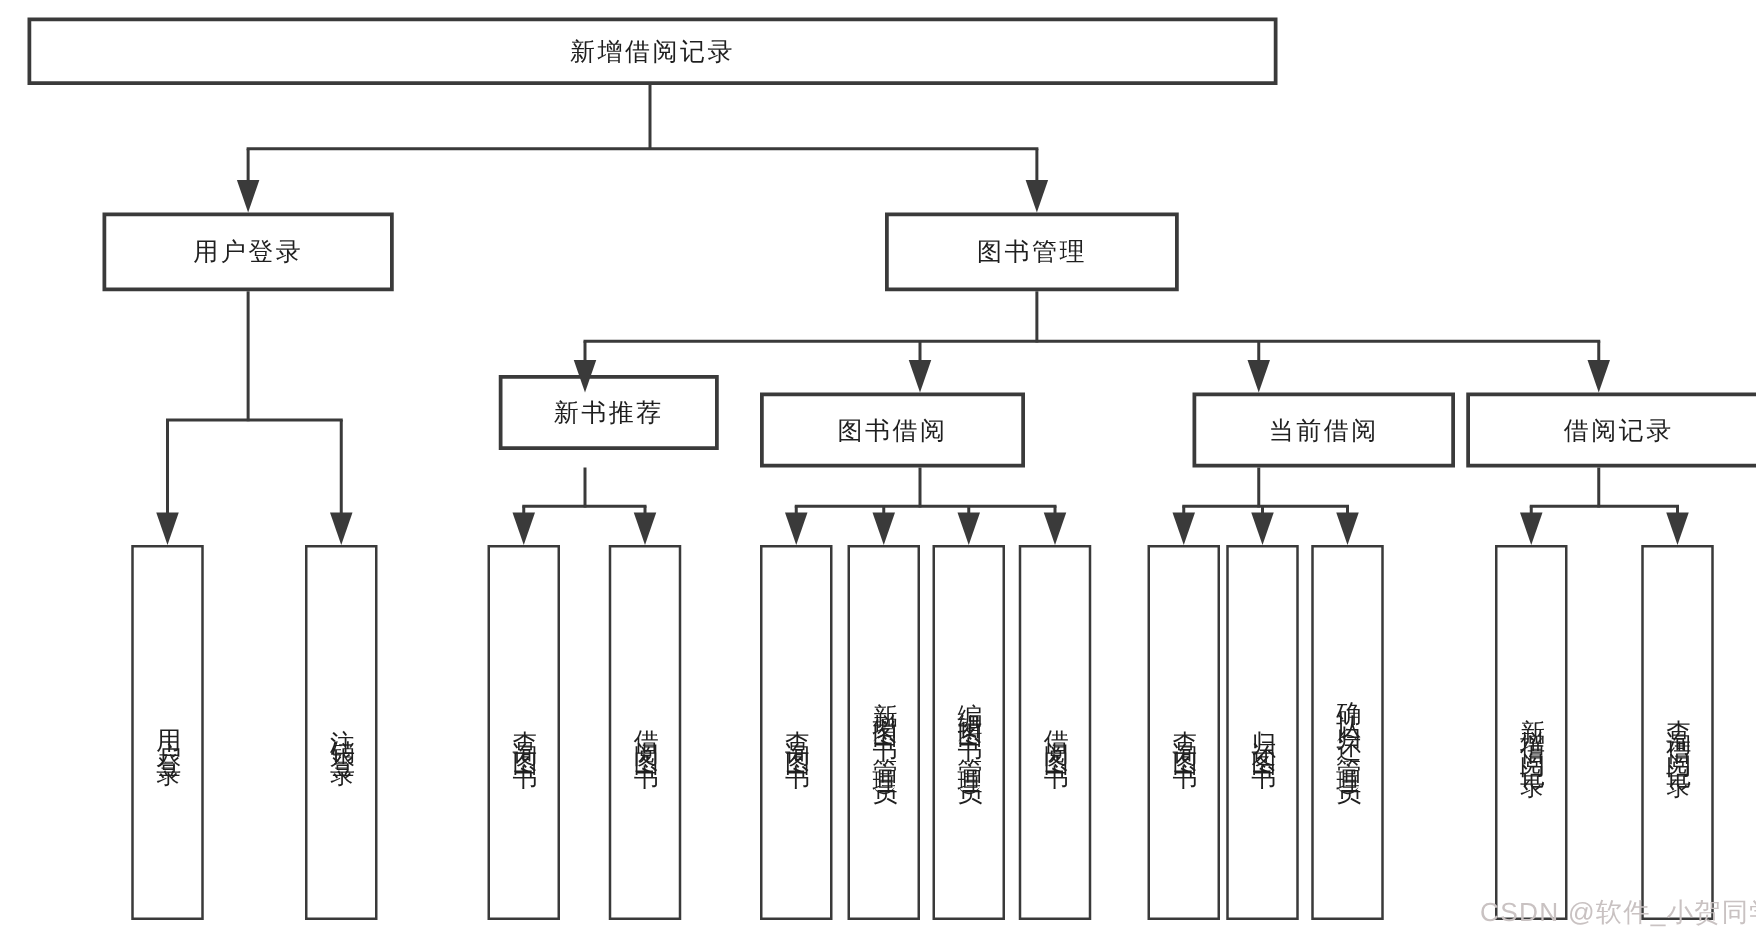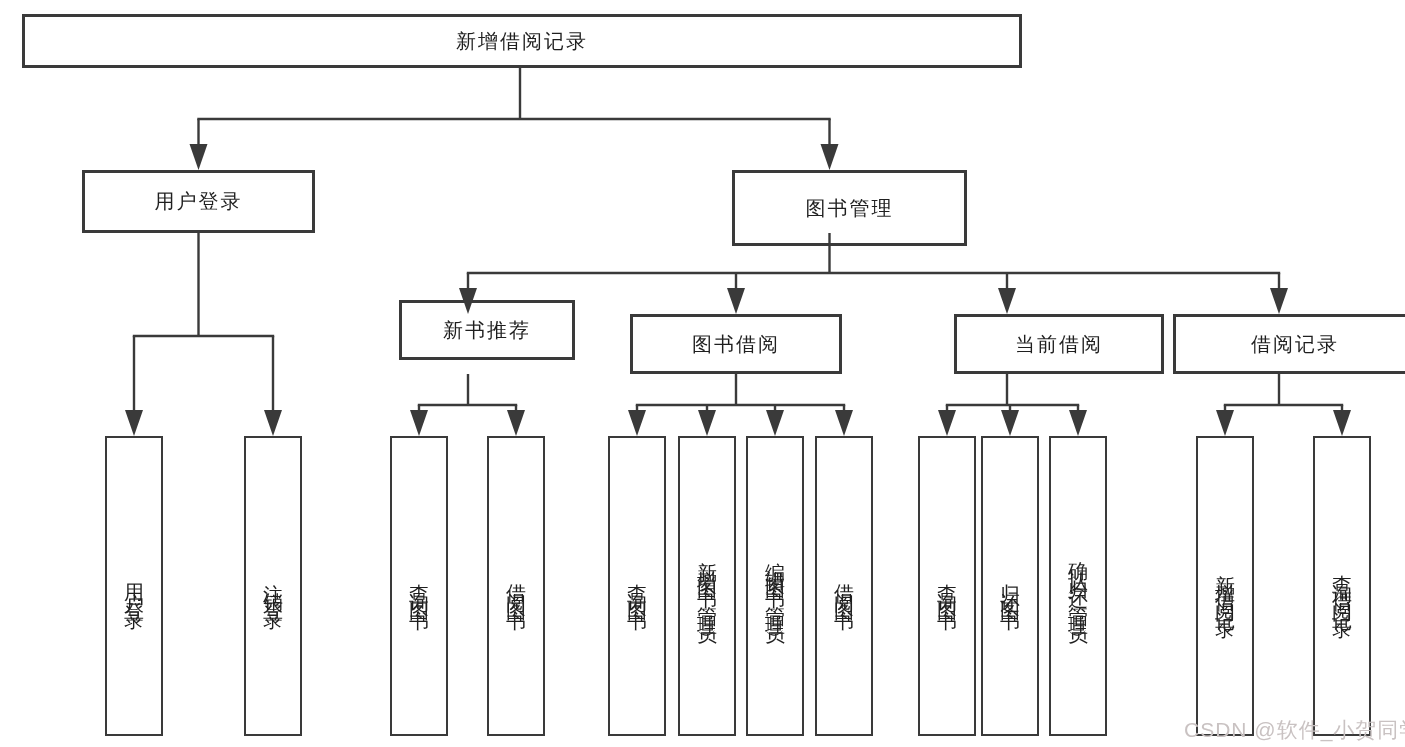--- a/index.html
+++ b/index.html
@@ -13,23 +13,23 @@
     color:#1f1f1f; box-sizing:border-box;
   }
   .hbox { font-size:20px; letter-spacing:2px; }
   .leaf { border-width:2.5px; }
   .leaf .vtext {
     writing-mode:vertical-rl; font-size:20px; letter-spacing:9px;
     line-height:1.15; color:#1f1f1f; white-space:nowrap;
   }
   .root-box  { left:22px;   top:14px;  width:1000px; height:54px; }
   .l2-a { left:82px;  top:170px; width:233px; height:63px; }
-  .l2-b { left:732px; top:170px; width:235px; height:76px; }
+  .l2-b { left:708px; top:170px; width:235px; height:63px; }
   .l3-a { left:363px;  top:300px; width:176px; height:60px;margin-left:36px; }
-  .l3-b { left:630px;  top:314px; width:212px; height:60px; }
+  .l3-b { left:608px;  top:314px; width:212px; height:60px; }
   .l3-c { left:954px;  top:314px; width:210px; height:60px; }
   .l3-d { left:1173px; top:314px; width:244px; height:60px; }
   .lf   { top:436px; width:58px; height:300px; }
   .lf-1  { left:105px; }  .lf-2  { left:244px; }
   .lf-3  { left:390px; }  .lf-4  { left:487px; }
   .lf-5  { left:608px; }  .lf-6  { left:678px; }
   .lf-7  { left:746px; }  .lf-8  { left:815px; }
   .lf-9  { left:918px; }  .lf-10 { left:981px; }
   .lf-11 { left:1049px; } .lf-12 { left:1196px; }
   .lf-13 { left:1313px; }

